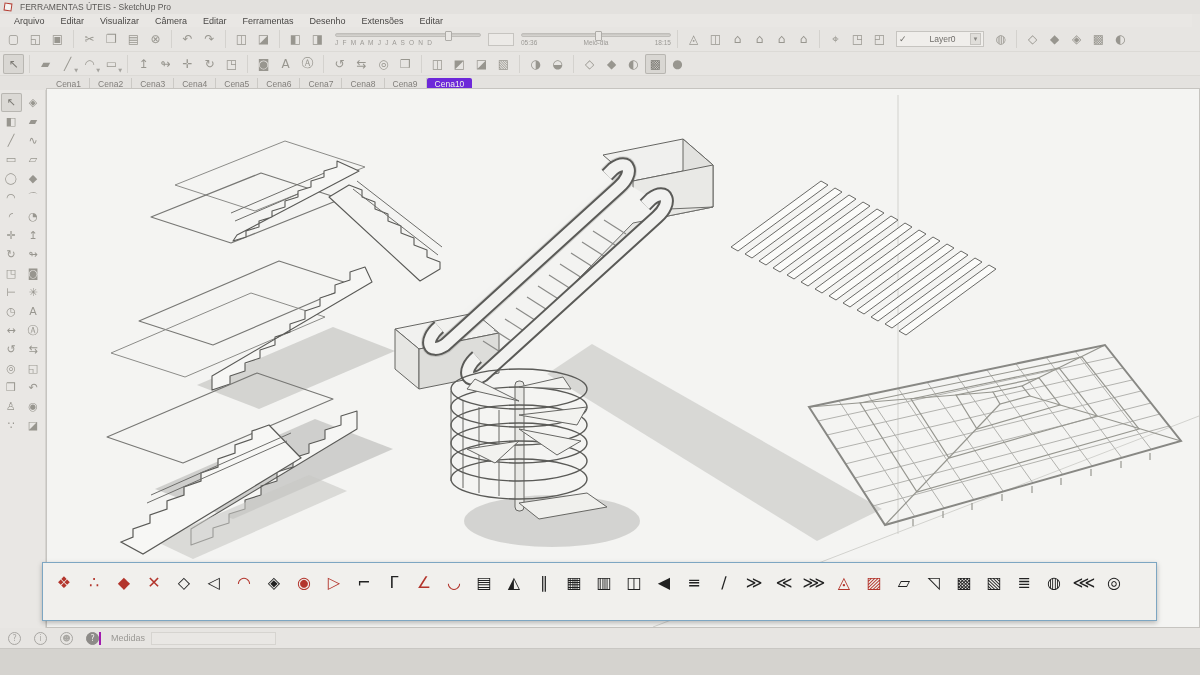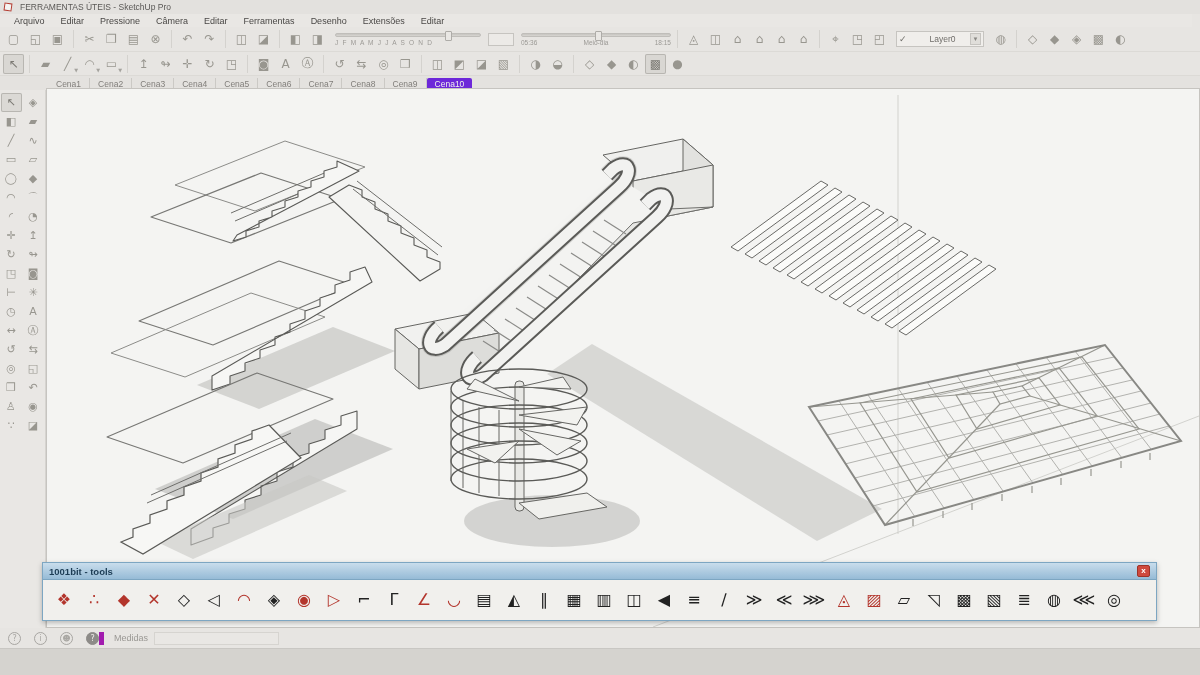--- a/index.html
+++ b/index.html
@@ -56,38 +56,38 @@
   .panel-close { width:13px; height:12px; background:#cf4a3e; border:1px solid #9e3228; border-radius:2px; color:#fff; font-size:8px; font-weight:bold; display:flex; align-items:center; justify-content:center; line-height:1; cursor:default; }
   .panel-icons { display:flex; align-items:center; gap:4px; padding:4px 8px; }
   .panel-icons .picon { width:26px; height:30px; display:flex; align-items:center; justify-content:center; font-family:"DejaVu Sans", sans-serif; font-size:16px; }
 
   
   .statusbar { position:absolute; left:0; top:628px; width:1200px; height:20px; background:#e7e5e2; display:flex; align-items:center; padding:0 8px; }
   .statusicons { display:flex; align-items:center; gap:13px; }
   .sicon { width:13px; height:13px; border:1px solid #a8a6a2; border-radius:50%; color:#a8a6a2; font-size:8px; display:flex; align-items:center; justify-content:center; font-family:"DejaVu Sans", sans-serif; }
   .sicon.dark { background:#8d8b88; color:#f0efec; border-color:#8d8b88; }
   .statusmsg { font-size:9px; color:#9a9894; margin-left:62px; flex:1; }
-  .measures { display:flex; align-items:center; gap:6px; border-left:5px solid #a21caf; padding-left:10px; }
+  .measures { display:flex; align-items:center; gap:6px; border-left:2px solid #a21caf; padding-left:10px; }
   .measures .mlabel { font-size:9px; color:#9a9894; }
   .measures input { width:125px; height:13px; background:#e9e7e4; border:1px solid #d6d4d0; font-size:9px; color:#555; }
   .bottomstrip { position:absolute; left:0; top:648px; width:1200px; height:27px; background:#d5d3cf; border-top:1px solid #c9c7c3; }
 </style>
 </head>
 <body>
 
 <div class="titlebar">
   <div class="app-ico"></div>
   <span class="ttl">FERRAMENTAS ÚTEIS - SketchUp Pro</span>
 </div>
 
 <div class="menubar">
 
 <span class="mi">Arquivo</span>
     <span class="mi">Editar</span>
-    <span class="mi">Pressione</span>
+    <span class="mi">Visualizar</span>
     <span class="mi">Câmera</span>
     <span class="mi">Editar</span>
     <span class="mi">Ferramentas</span>
     <span class="mi">Desenho</span>
     <span class="mi">Extensões</span>
     <span class="mi">Editar</span>
   </div>
 
 <div class="toolbar tb1">
   <div class="tbgroup">
@@ -484,24 +484,20 @@
           <line x1="1014" y1="389" x2="1014" y2="396"></line>
       <line x1="1044" y1="380" x2="1044" y2="387"></line>
           <line x1="1074" y1="372" x2="1074" y2="379"></line>
       <line x1="1103" y1="364" x2="1103" y2="371"></line>
     </g>
   </g>
 </svg>
 </div>
 
 <div class="panel">
-  <div class="panel-title">
-    <span class="pt">1001bit - tools</span>
-    <div class="panel-close">x</div>
-  </div>
   <div class="panel-icons">
 
   <div class="picon" style="color: rgb(179, 53, 44);">❖</div>
       <div class="picon" style="color: rgb(179, 53, 44);">∴</div>
       <div class="picon" style="color: rgb(179, 53, 44);">◆</div>
       <div class="picon" style="color: rgb(179, 53, 44);">✕</div>
       <div class="picon" style="color: rgb(34, 34, 34);">◇</div>
       <div class="picon" style="color: rgb(34, 34, 34);">◁</div>
       <div class="picon" style="color: rgb(179, 53, 44);">◠</div>
       <div class="picon" style="color: rgb(34, 34, 34);">◈</div>

